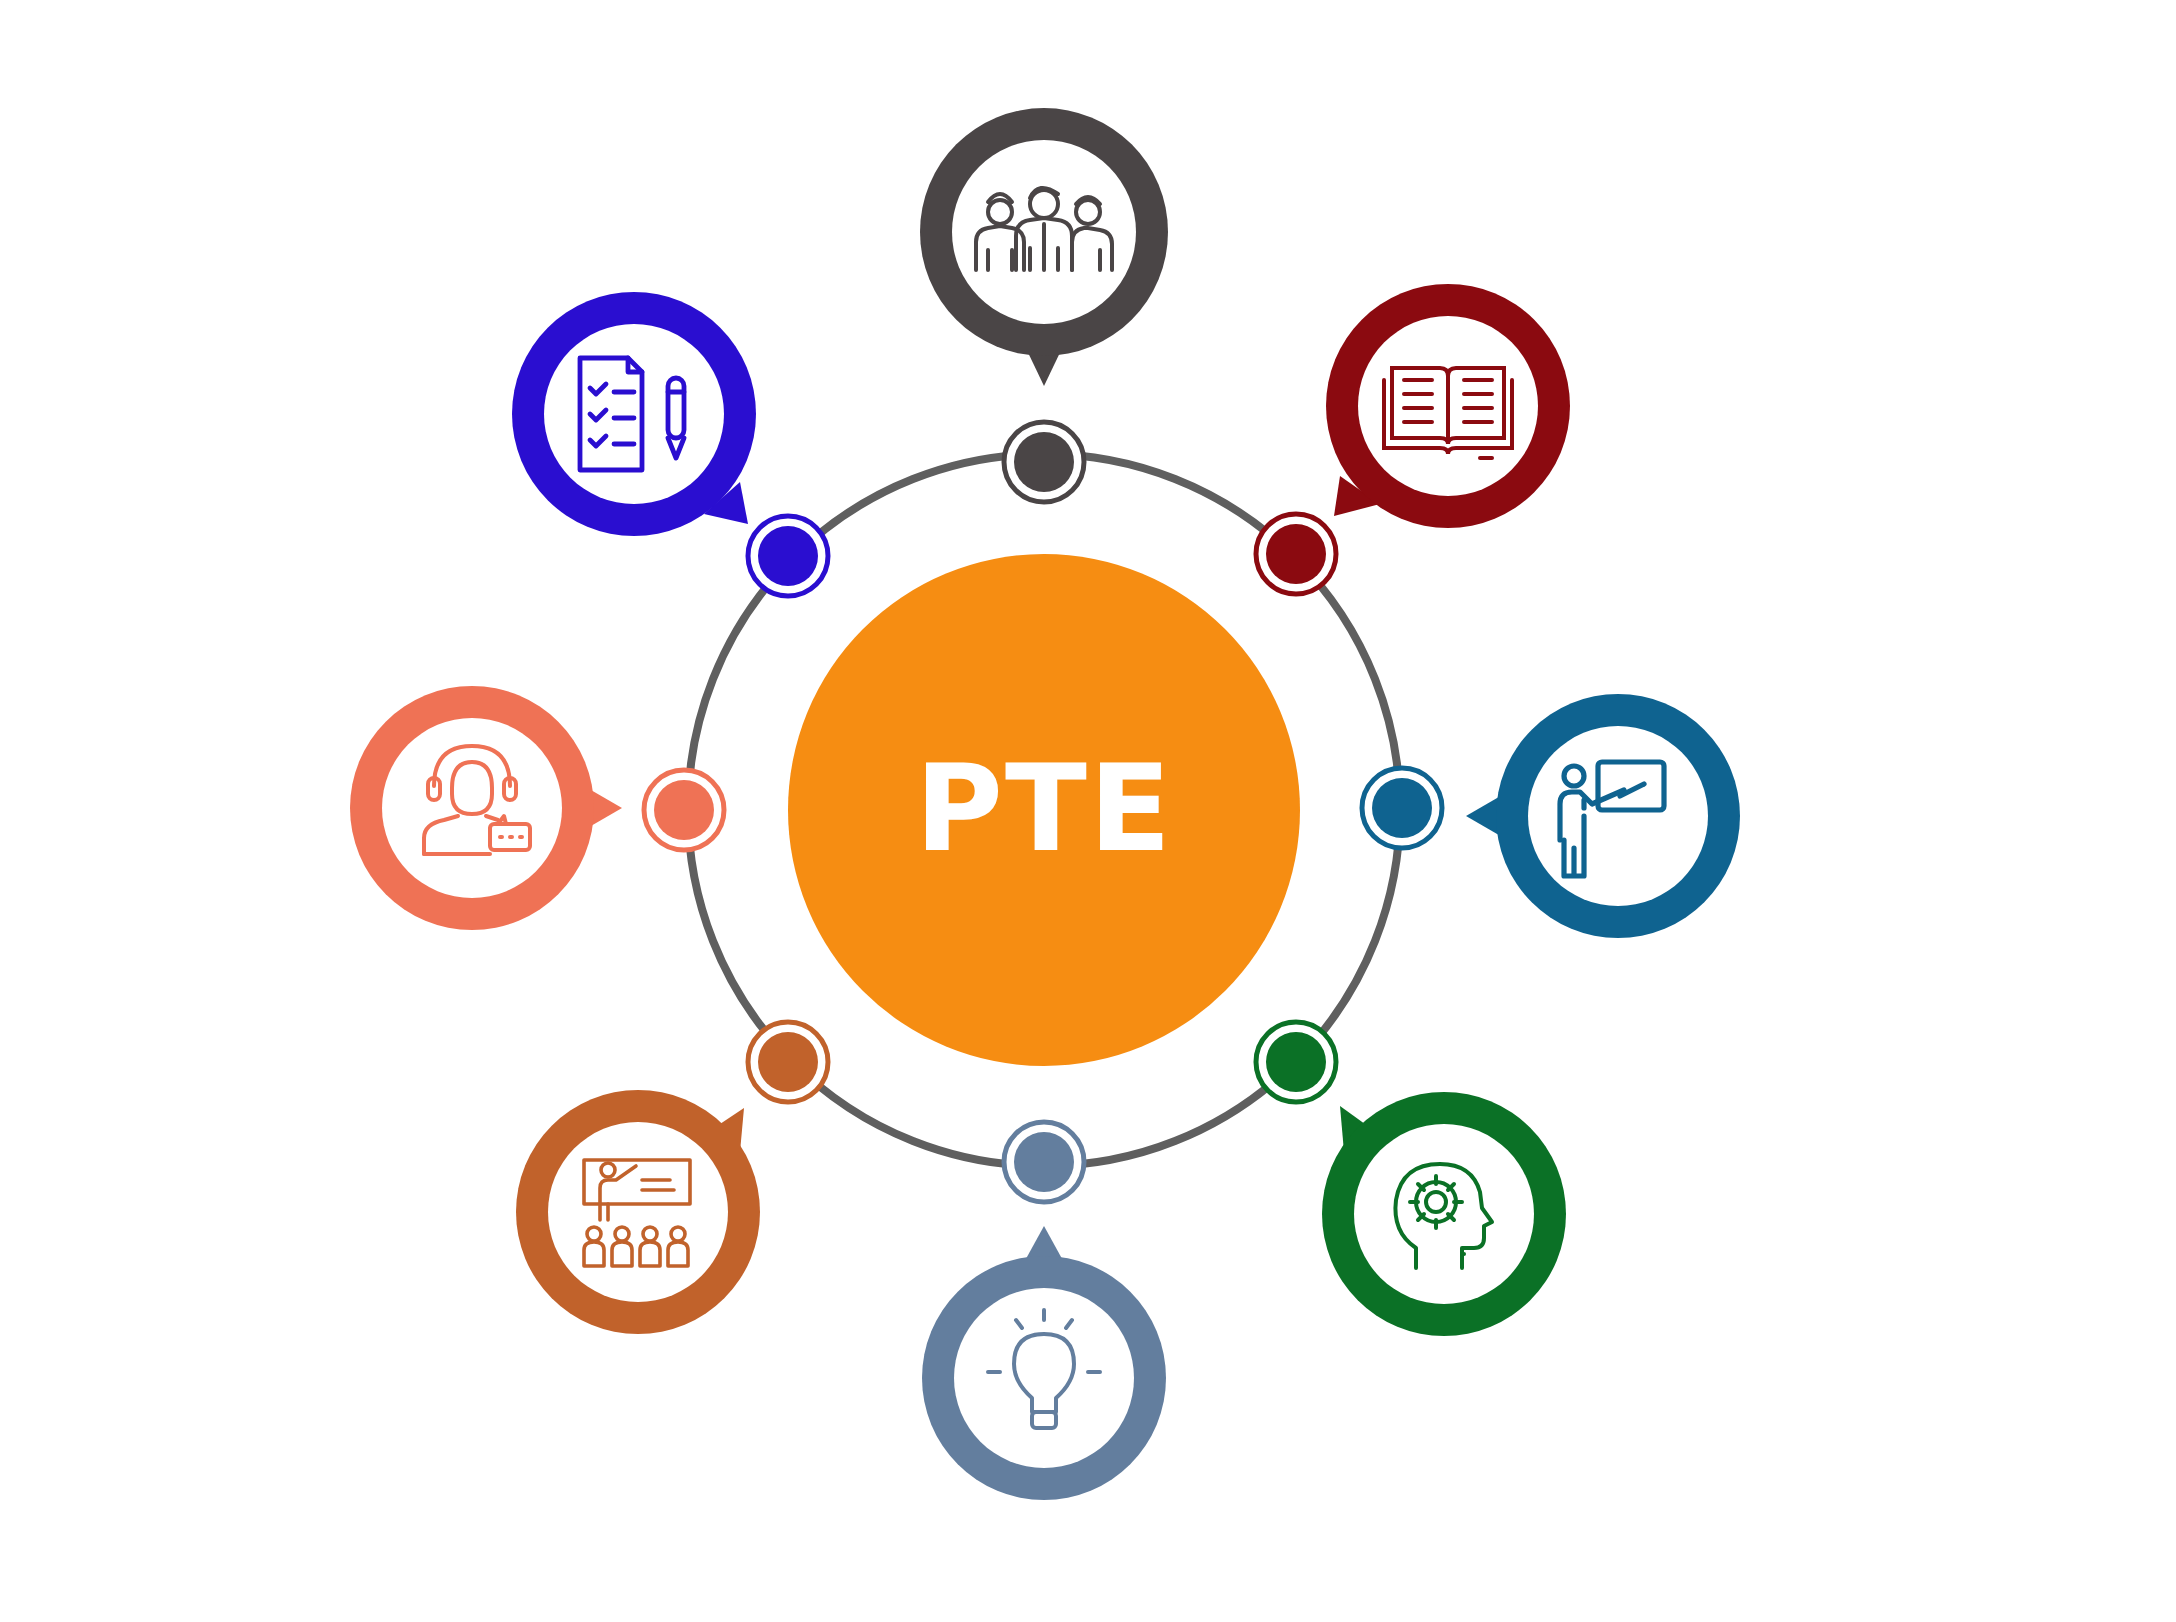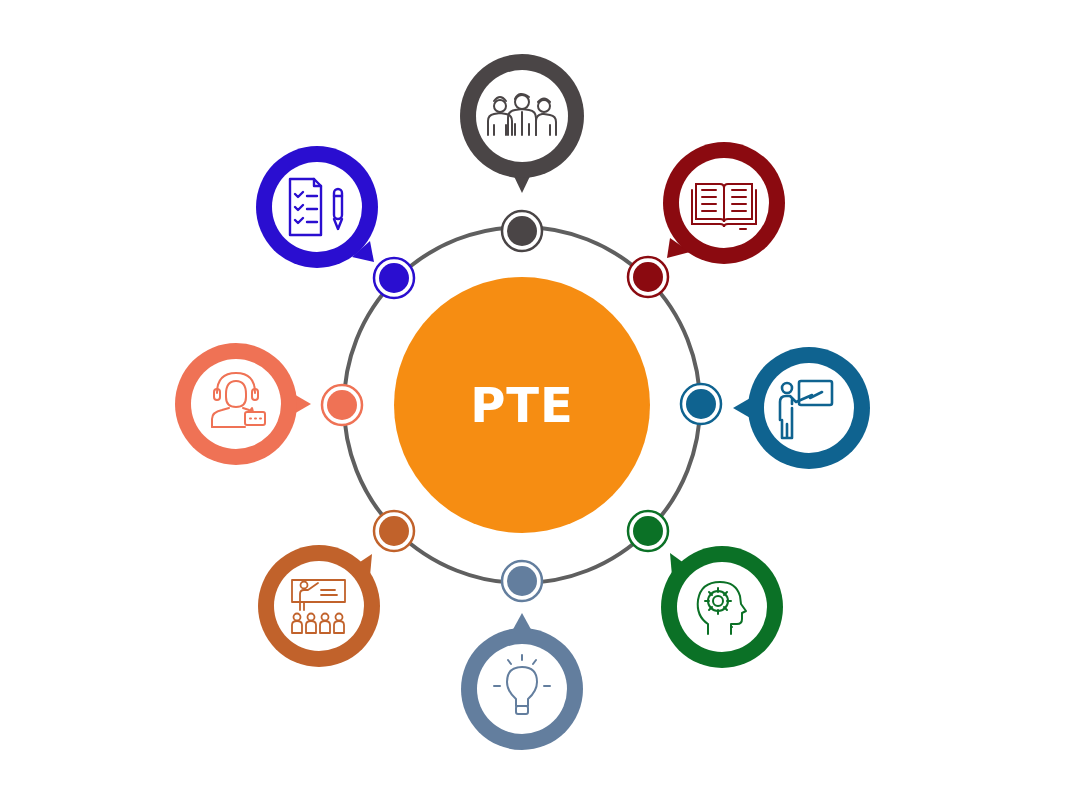--- a/index.html
+++ b/index.html
@@ -1,21 +1,21 @@
 <!DOCTYPE html>
 <html><head>
   <meta charset="utf-8">
   <style>
     html, body { margin:0; padding:0; background:#ffffff; }
     body { width:1088px; height:811px; position:relative; overflow:hidden; font-family:"Liberation Sans", sans-serif; }
     #stage { position:absolute; left:0; top:0; width:1088px; height:811px; }
     .center-label {
       position:absolute; left:394px; top:277px; width:256px; height:256px;
       display:flex; align-items:center; justify-content:center;
-      color:#ffffff; font-family:"DejaVu Sans", sans-serif; font-weight:bold; font-size:48px;
+      color:#ffffff; font-family:"DejaVu Sans", sans-serif; font-weight:bold; font-size:60px;
       letter-spacing:1px;
     }
   </style>
 </head>
 <body>
 
 <svg id="stage" width="1088" height="811" viewBox="0 0 1088 811" xmlns="http://www.w3.org/2000/svg">
 
   <circle cx="522" cy="405" r="178" fill="none" stroke="#5F5F5F" stroke-width="4"></circle>
 

